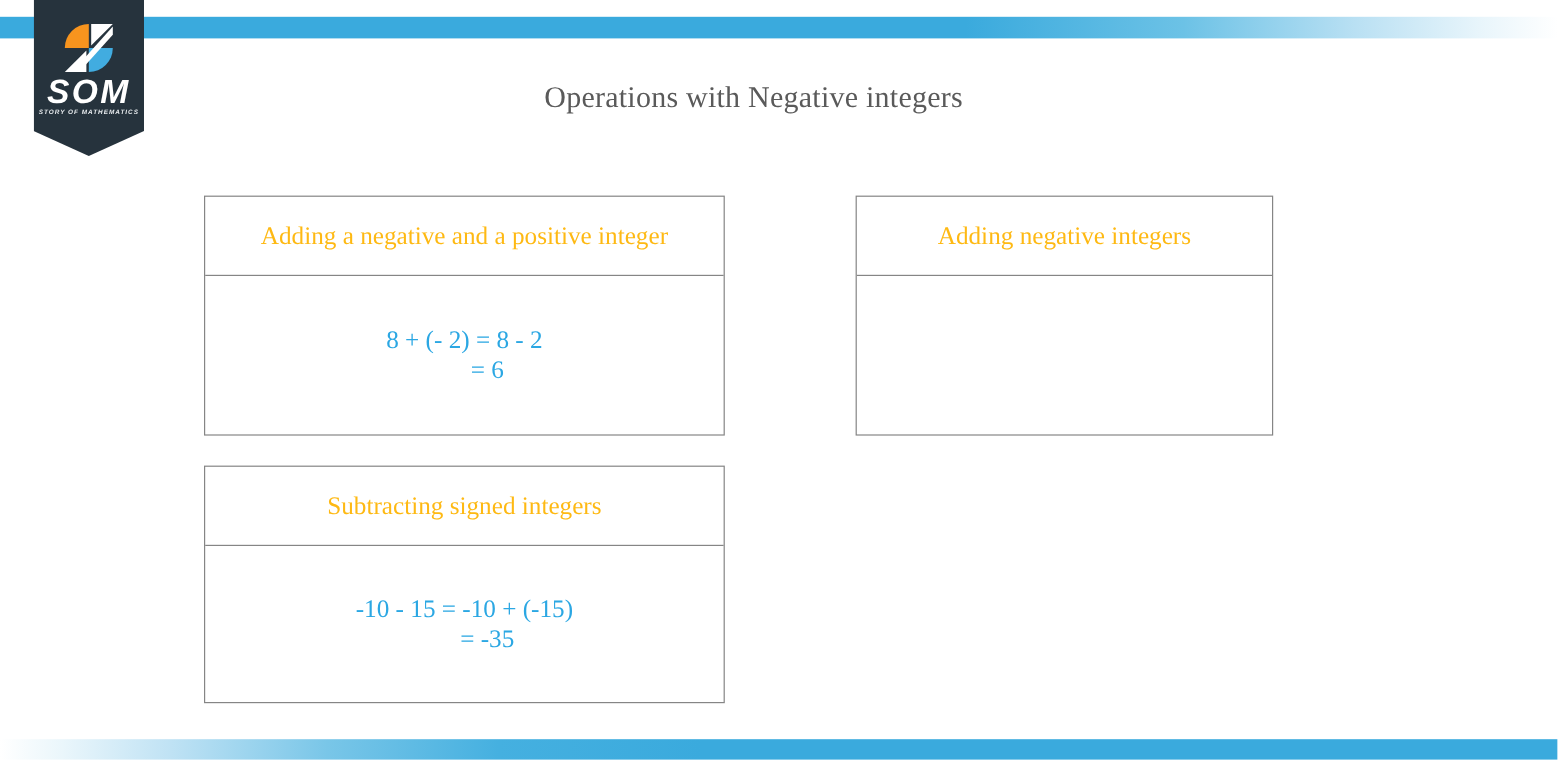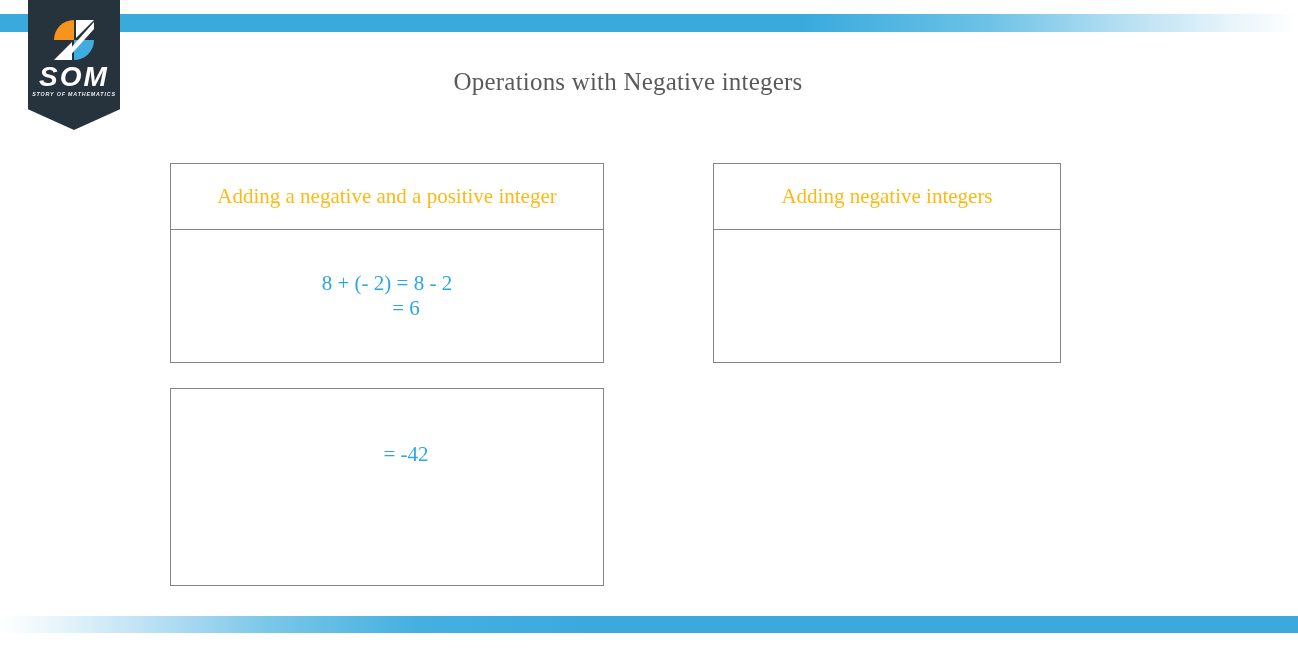--- a/index.html
+++ b/index.html
@@ -182,19 +182,21 @@
       <div class="expr-line">8 + (- 2) = 8 - 2</div>
       <div class="expr-line indent">= 6</div>
     </div>
   </div>
 
   <div class="card r1 c2">
     <div class="card-header">Adding negative integers</div>
   </div>
 
   <div class="card r2 c1">
+    <div class="card-header">Subtracting signed integers</div>
     <div class="card-body">
-      <div class="expr-line indent">= -42</div>
+      <div class="expr-line">-10 - 15 = -10 + (-15)</div>
+      <div class="expr-line indent">= -35</div>
     </div>
   </div>
 
 
 </div>
 
 </body></html>

